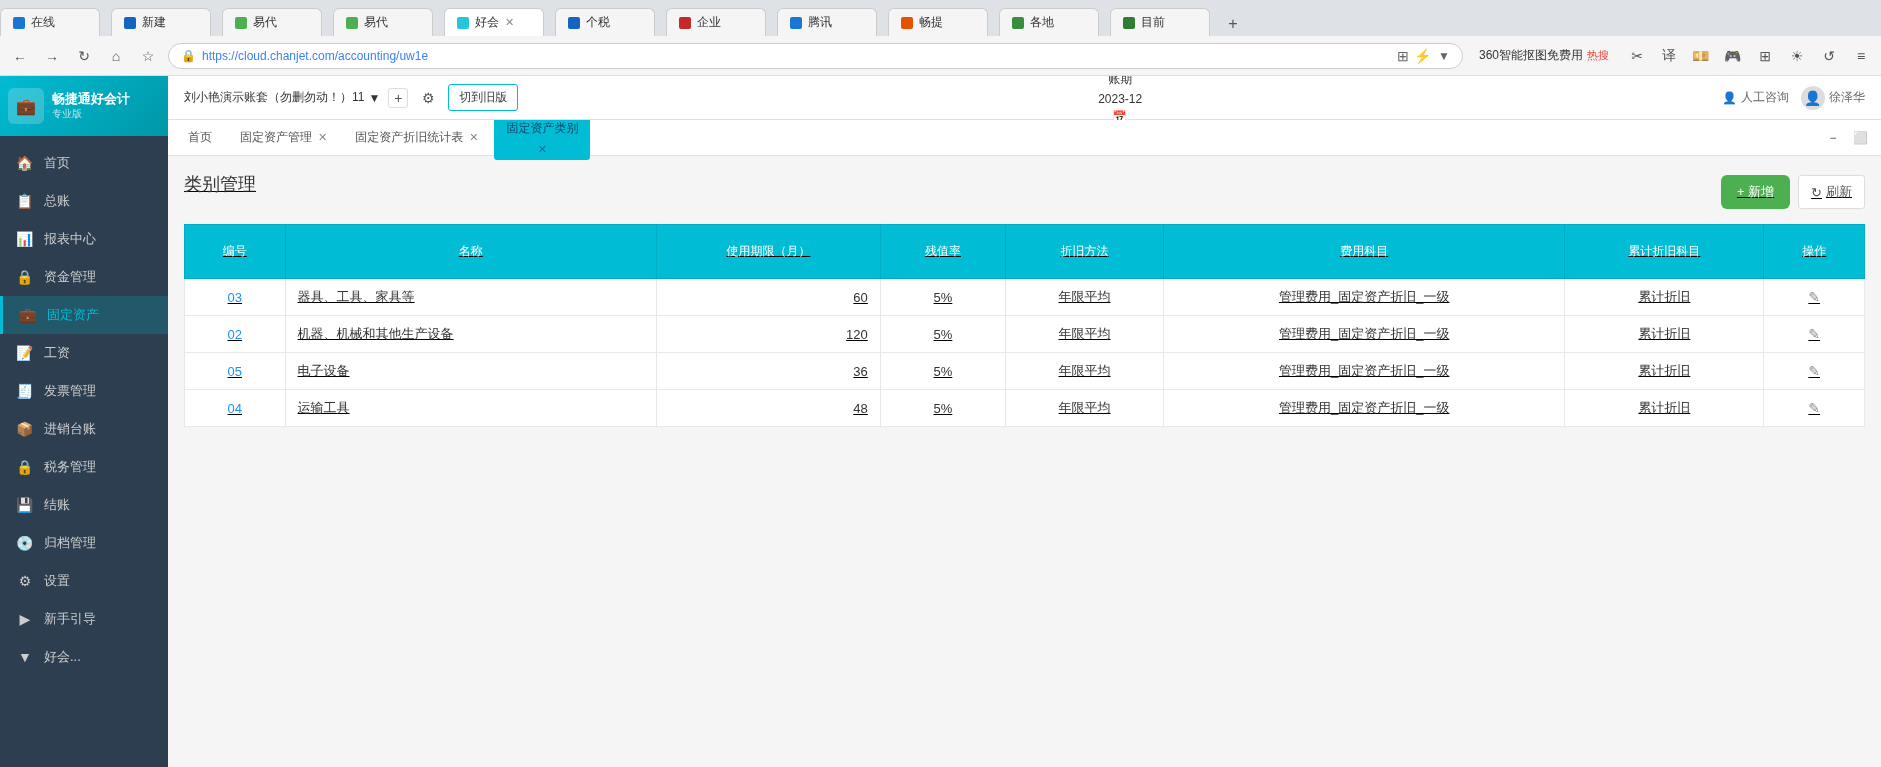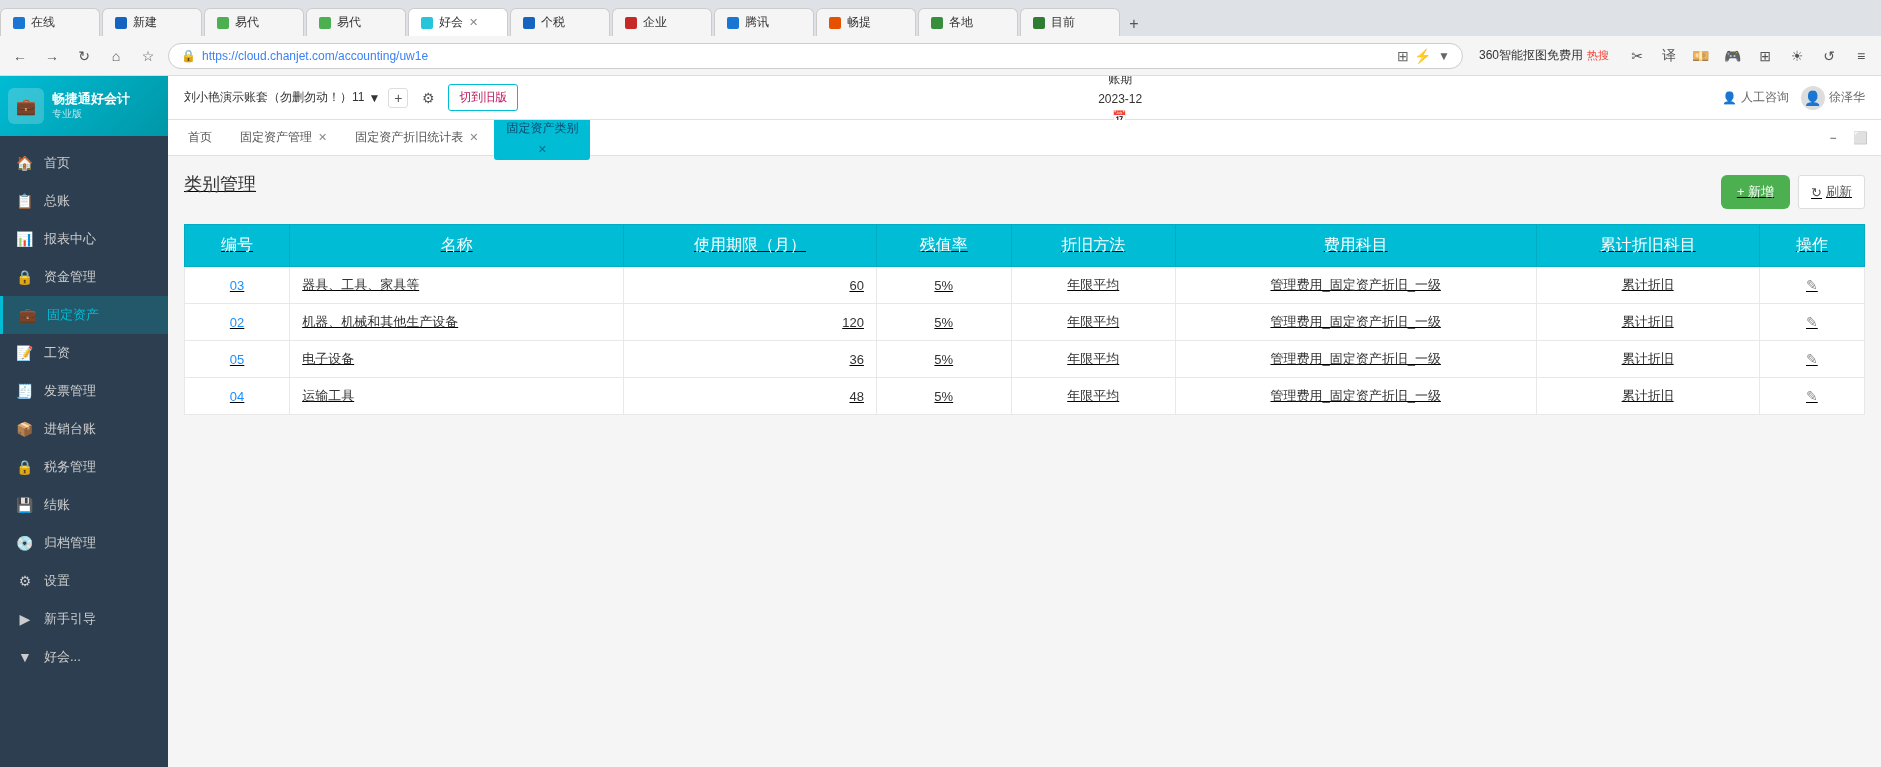--- a/index.html
+++ b/index.html
@@ -1,21 +1,21 @@
 <!DOCTYPE html>
 <html><head>
   <meta charset="utf-8">
   <style>
     * { margin: 0; padding: 0; box-sizing: border-box; }
     body { font-family: 'Microsoft YaHei', Arial, sans-serif; font-size: 13px; background: #f5f5f5; overflow: hidden; }
 
     
     .browser-chrome { background: #dee1e6; width: 100%; }
     .tab-bar { display: flex; align-items: flex-end; padding: 6px 0 0 0; height: 36px; background: #dee1e6; }
-    .tab { display: flex; align-items: center; padding: 0 12px; height: 28px; background: #f5f5f5; border-radius: 6px 6px 0 0; font-size: 12px; color: #333; gap: 6px; min-width: 100px; cursor: pointer; border: 1px solid #ccc; border-bottom: none; margin-right: 2px; white-space: nowrap; }
+    .tab { display: flex; align-items: center; padding: 0 12px; height: 28px; background: #f5f5f5; border-radius: 6px 6px 0 0; font-size: 12px; color: #333; gap: 6px; min-width: 100px; cursor: pointer; border: 1px solid #ccc; border-bottom: none; margin-right: 11px; white-space: nowrap; }
     .tab.active { background: #fff; z-index: 1; }
     .tab .tab-close { color: #888; font-size: 11px; cursor: pointer; }
     .address-bar { display: flex; align-items: center; padding: 4px 8px; background: #f5f5f5; gap: 8px; height: 40px; border-bottom: 1px solid #ddd; }
     .nav-btn { width: 24px; height: 24px; display: flex; align-items: center; justify-content: center; cursor: pointer; border-radius: 50%; color: #555; font-size: 14px; }
     .url-bar { flex: 1; display: flex; align-items: center; background: #fff; border: 1px solid #ccc; border-radius: 20px; padding: 4px 12px; font-size: 12px; color: #333; gap: 6px; }
     .search-area { display: flex; align-items: center; gap: 4px; padding: 0 8px; font-size: 12px; color: #333; }
 
     
     .app-wrapper { display: flex; height: calc(100vh - 76px); }
 
@@ -27,21 +27,21 @@
     .sidebar-logo-sub { font-size: 10px; color: rgba(255,255,255,0.7); }
     .sidebar-menu { flex: 1; overflow-y: auto; padding: 8px 0; }
     .menu-item { display: flex; align-items: center; padding: 10px 16px; color: #ccc; cursor: pointer; gap: 10px; font-size: 13px; }
     .menu-item.active { background: rgba(0,188,212,0.2); color: #00bcd4; border-left: 3px solid #00bcd4; }
     .menu-icon { width: 18px; height: 18px; display: flex; align-items: center; justify-content: center; font-size: 14px; }
 
     
     .top-bar { background: white; border-bottom: 1px solid #e0e0e0; display: flex; align-items: center; padding: 0 16px; height: 44px; gap: 8px; }
     .user-info { display: flex; align-items: center; gap: 4px; font-size: 12px; color: #333; cursor: pointer; }
     .period-selector { display: flex; align-items: center; gap: 4px; font-size: 12px; color: #333; margin-left: auto; flex-direction: column; }
-    .btn-switch { padding: 4px 10px; border: 1px solid #00bcd4; color: #be185d; background: white; border-radius: 3px; cursor: pointer; font-size: 12px; }
+    .btn-switch { padding: 4px 10px; border: 1px solid #00bcd4; color: #404040; background: white; border-radius: 3px; cursor: pointer; font-size: 12px; }
     .top-right { display: flex; align-items: center; gap: 12px; margin-left: auto; font-size: 12px; color: #666; }
     .avatar { width: 24px; height: 24px; border-radius: 50%; background: #ddd; display: flex; align-items: center; justify-content: center; color: #888; font-size: 14px; }
 
     
     .main-content { flex: 1; display: flex; flex-direction: column; background: #f5f5f5; overflow: hidden; }
 
     
     .breadcrumb-tabs { background: white; border-bottom: 1px solid #e0e0e0; display: flex; align-items: center; padding: 0 8px; height: 36px; gap: 2px; }
     .bc-tab { display: flex; align-items: center; padding: 4px 12px; font-size: 12px; color: #555; cursor: pointer; border-radius: 3px; gap: 6px; white-space: nowrap; }
     .bc-tab.active { background: #00bcd4; color: #0c4a6e; border-radius: 3px; flex-direction: column; }
@@ -51,21 +51,21 @@
     
     .page-area { flex: 1; padding: 16px; overflow-y: auto; text-decoration: underline; }
     .page-title { font-size: 18px; color: #333; font-weight: 500; margin-bottom: 16px; }
     .page-header { display: flex; align-items: center; justify-content: space-between; margin-bottom: 12px; }
     .btn-add { background: #4caf50; color: white; border: none; padding: 7px 16px; border-radius: 6px; cursor: pointer; font-size: 13px; display: flex; align-items: center; gap: 4px; }
     .btn-refresh { background: white; color: #555; border: 1px solid #ddd; padding: 7px 12px; border-radius: 3px; cursor: pointer; font-size: 13px; display: flex; align-items: center; gap: 4px; }
 
     
     .data-table { width: 100%; border-collapse: collapse; background: white; }
     .data-table thead tr { background: #00bcd4; color: white; }
-    .data-table thead th { padding: 10px 12px; font-weight: 500; font-size: 16px; text-align: center; border: 1px solid #00acc1; }
+    .data-table thead th { padding: 18px 12px; font-weight: 500; font-size: 12px; text-align: center; border: 1px solid #00acc1; }
     .data-table tbody tr { border-bottom: 1px solid #e8e8e8; }
     .data-table tbody td { padding: 9px 12px; font-size: 13px; color: #333; text-align: center; border: 1px solid #e8e8e8; }
     .data-table tbody td.code-cell { color: #1890ff; cursor: pointer; }
     .data-table tbody td.name-cell { text-align: left; }
     .data-table tbody td.number-cell { text-align: right; }
     .edit-btn { color: #888; cursor: pointer; font-size: 14px; }
 
     .btn-actions { display: flex; gap: 8px; }
     .win-btn { width: 24px; height: 24px; display: flex; align-items: center; justify-content: center; cursor: pointer; color: #555; font-size: 12px; }
     .breadcrumb-window-controls { display: flex; align-items: center; margin-left: auto; gap: 4px; }

